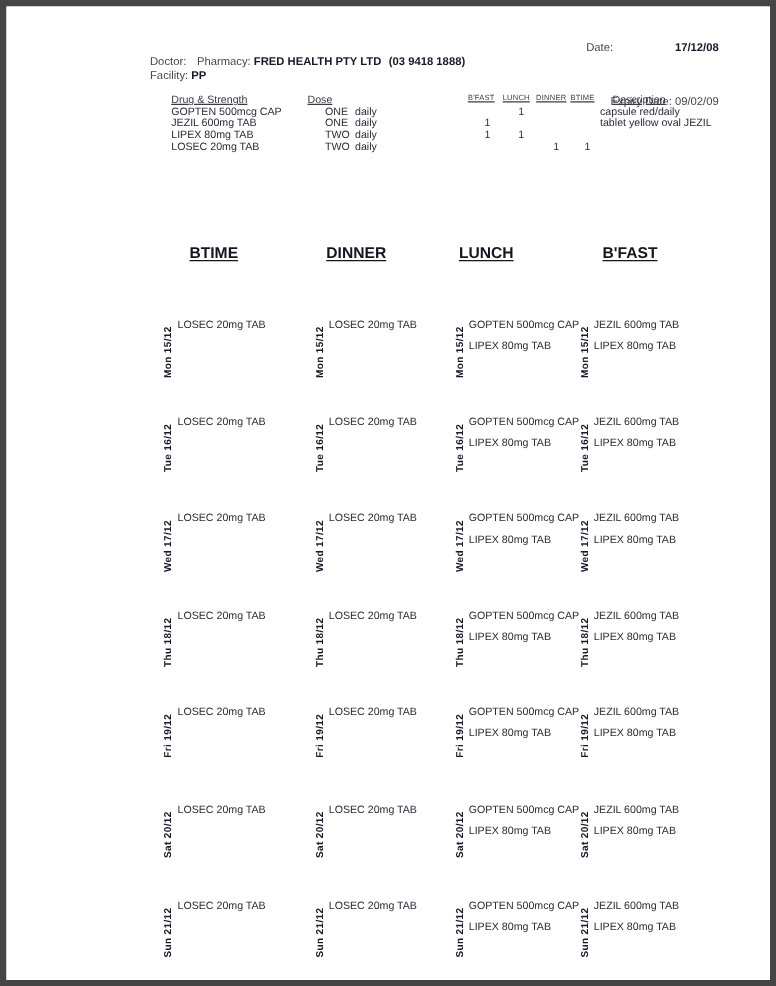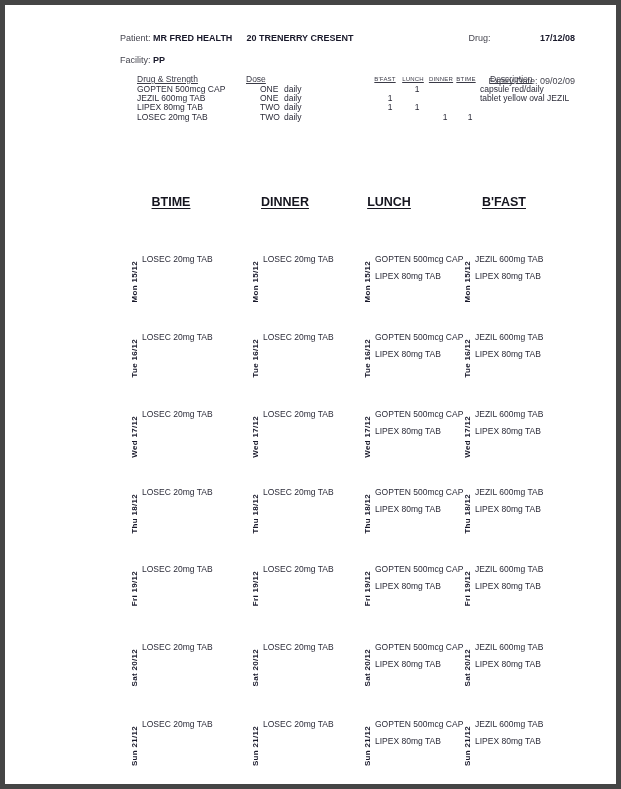--- a/index.html
+++ b/index.html
@@ -41,31 +41,32 @@
     letter-spacing:0.3px;line-height:9px;white-space:nowrap;
   }
   .cell-drugs{position:absolute;left:12px;top:0;}
   .drug-line{font-size:8.5px;line-height:17px;color:#2b2b38;white-space:nowrap;}
 </style>
 </head>
 <body>
 
 <div class="page">
 
-  <div class="abs hdr-line" style="left:115px;top:28px;">
-    <span>Patient:</span>
-    <b>MR FRED HEALTH</b><span class="gap-md"></span><b>20 TRENERRY CRESENT</b>
+  <div class="abs hdr-line" style="left:115px;top:39px;">
+    <span>Doctor:</span><span class="gap-sm"></span>
+    <span>Pharmacy:</span>
+    <b>FRED HEALTH PTY LTD</b><span class="gap-sm"></span><b>(03 9418 1888)</b>
   </div>
   <div class="abs hdr-line" style="left:115px;top:50px;">
     <span>Facility:</span>
     <b>PP</b>
   </div>
 
   <div class="abs right-line" style="left:435px;top:28px;">
-    <span>Drug:</span>
+    <span>Date:</span>
     <b>17/12/08</b>
   </div>
   <div class="abs right-line" style="left:435px;top:51px;margin-top:20px;">
     <span>Expiry Date:</span>
     <span>09/02/09</span>
   </div>
 
   <div class="abs med-head" style="left:132px;top:69px;">Drug &amp; Strength</div>
   <div class="abs med-head" style="left:241px;top:69px;">Dose</div>
   <div class="abs med-head-sm" style="left:363px;top:71px;">B'FAST</div>

